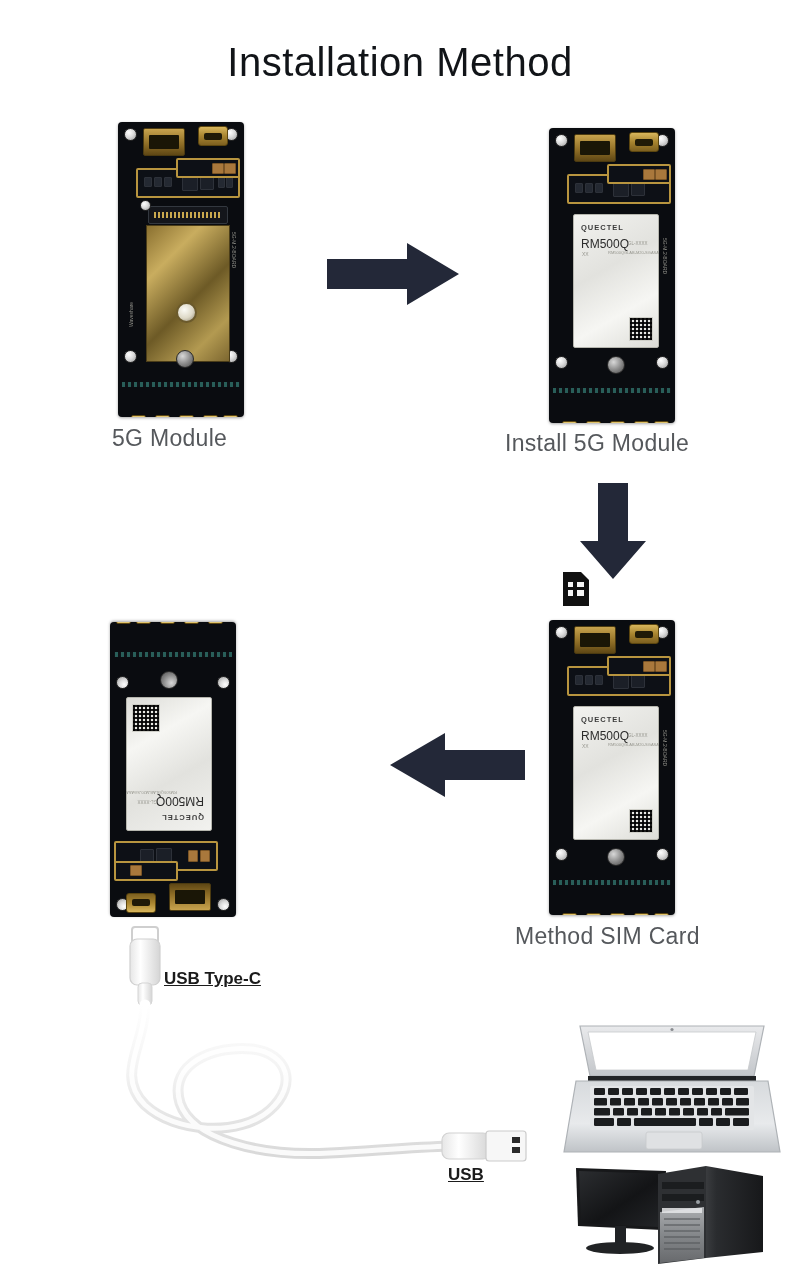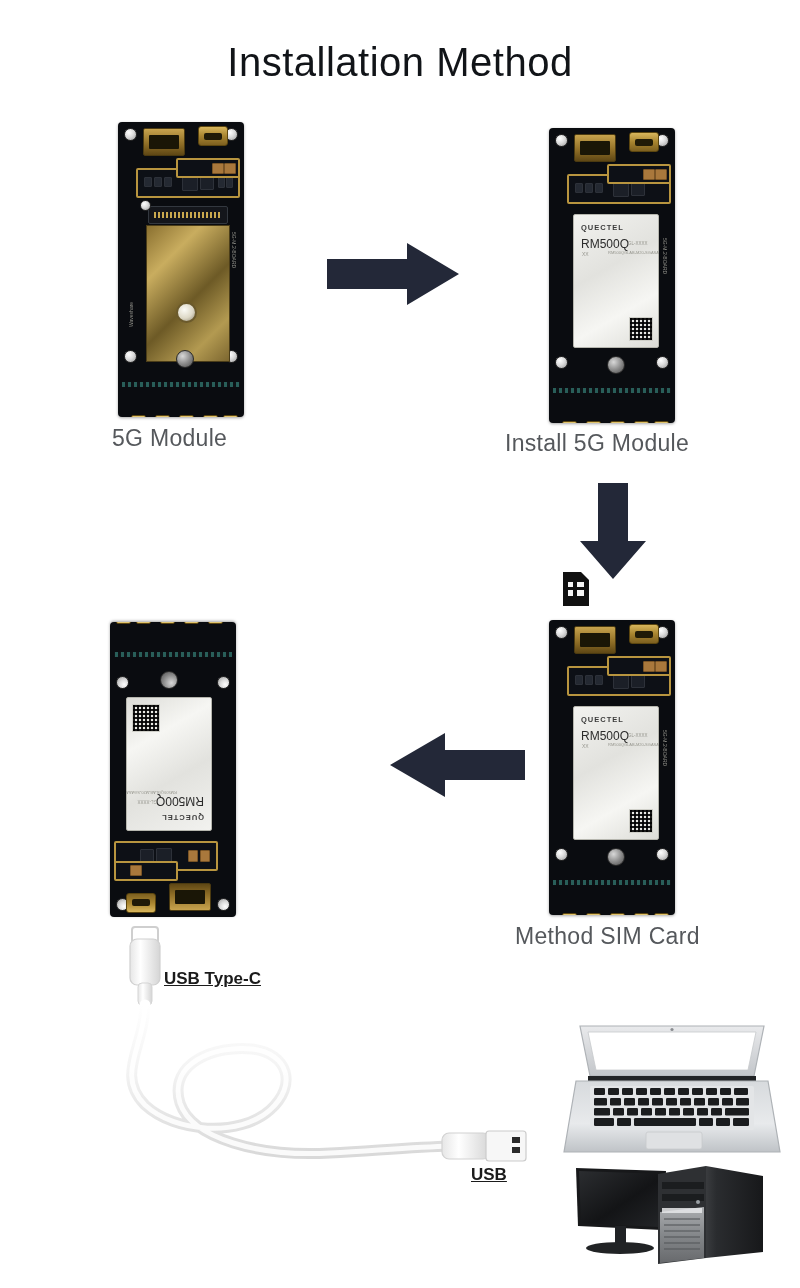--- a/index.html
+++ b/index.html
@@ -46,21 +46,21 @@
   .conn-label {
     position: absolute;
     font-size: 17px;
     font-weight: bold;
     color: #1b1b1b;
     text-decoration: underline;
     font-family: "Liberation Sans", sans-serif;
     white-space: nowrap;
   }
   #lbl-typec { left: 164px; top: 952px; margin-top: 17px; }
-  #lbl-usb   { left: 471px; top: 1165px; }
+  #lbl-usb   { left: 448px; top: 1165px; }
 
   
   .arrow { position: absolute; }
   #arrow-right-1 { left: 327px; top: 243px; width: 132px; height: 62px; }
   #arrow-down-1  { left: 580px; top: 483px; width: 66px;  height: 96px; }
   #arrow-left-1  { left: 390px; top: 733px; width: 135px; height: 64px; }
 
   
   .board {
     position: absolute;

